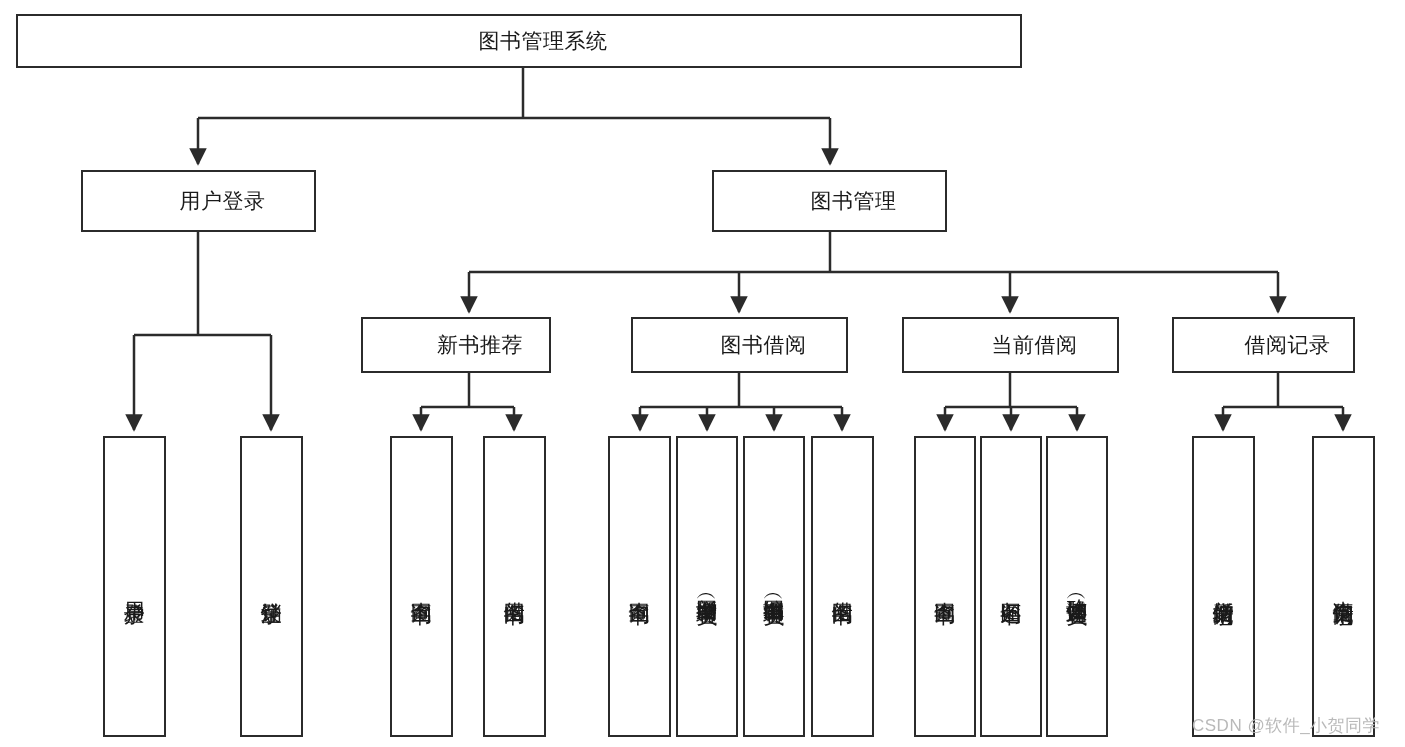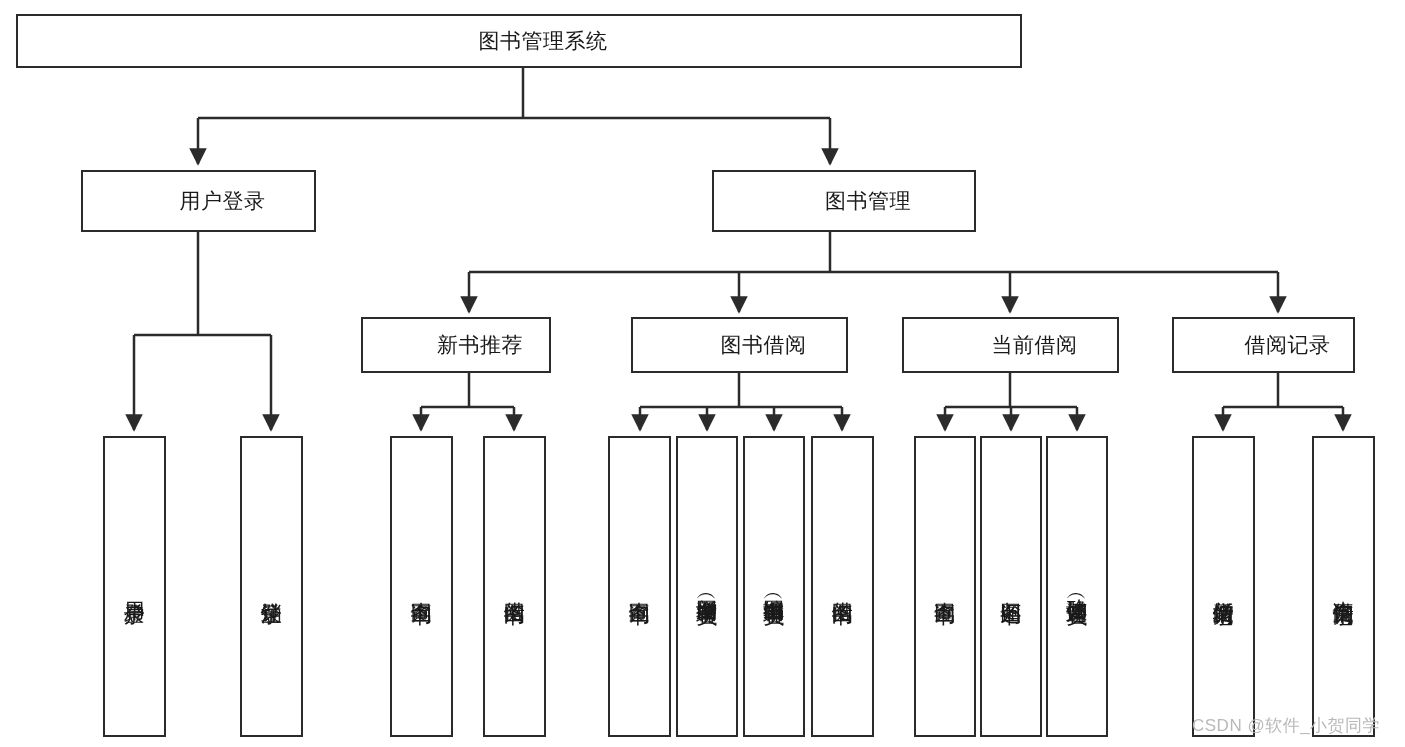--- a/index.html
+++ b/index.html
@@ -116,21 +116,21 @@
     </g>
   </svg>
 
   <div class="node horiz" style="left:16px; top:14px; width:1006px; height:54px;">
     <span class="lbl">图书管理系统</span>
   </div>
 
   <div class="node horiz" style="left:81px; top:170px; width:235px; height:62px;">
     <span class="lbl">用户登录</span>
   </div>
-  <div class="node horiz" style="left:712px; top:170px; width:264px; height:62px;">
+  <div class="node horiz" style="left:712px; top:170px; width:235px; height:62px;">
     <span class="lbl">图书管理</span>
   </div>
 
   <div class="node horiz" style="left:361px; top:317px; width:190px; height:56px;">
     <span class="lbl">新书推荐</span>
   </div>
   <div class="node horiz" style="left:631px; top:317px; width:217px; height:56px;">
     <span class="lbl">图书借阅</span>
   </div>
   <div class="node horiz" style="left:902px; top:317px; width:217px; height:56px;">

